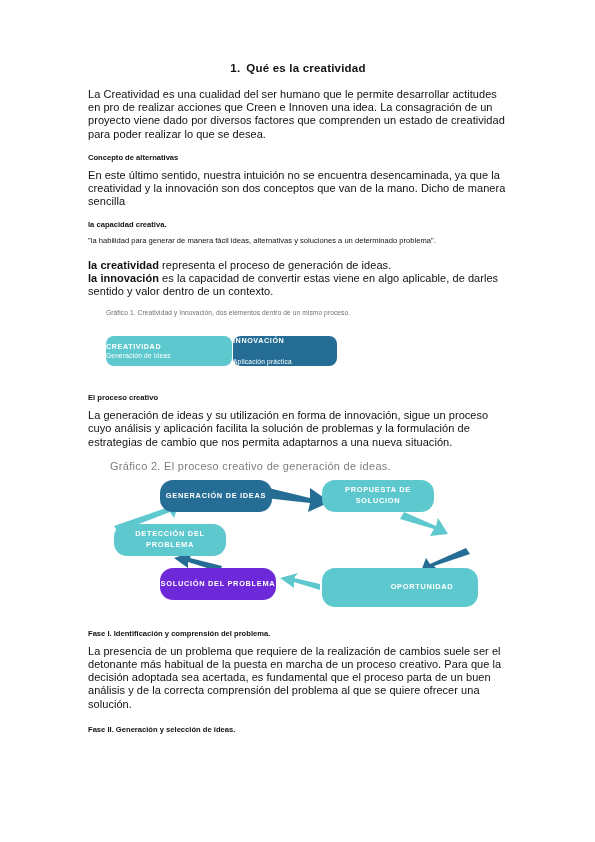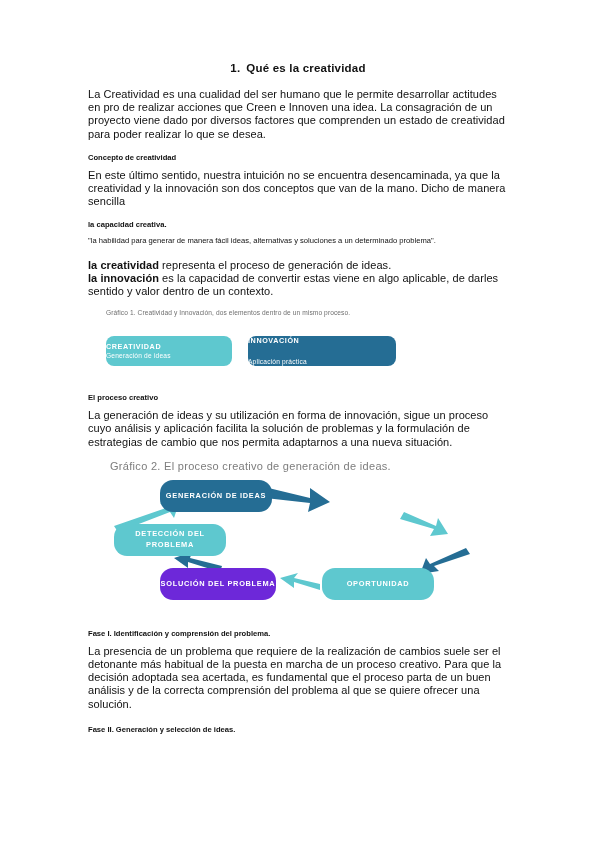--- a/index.html
+++ b/index.html
@@ -91,21 +91,21 @@
   }
   .pill .pill-sub {
     font-weight: normal;
     letter-spacing: 0.2px;
   }
   #fig1-creatividad {
     left: 18px; top: 10px; width: 126px; height: 30px;
     background: #5ec8cf;
   }
   #fig1-innovacion {
-    left: 160px; top: 10px; width: 148px; height: 30px;
+    left: 145px; top: 10px; width: 104px; height: 30px;
     background: #256d94;
     gap: 12px;
   }
   .fig1 .pill-title { font-size: 7.2px; }
   .fig1 .pill-sub { font-size: 6.6px; }
 
   
   .fig2 {
     position: relative;
     width: 400px;
@@ -127,21 +127,21 @@
     z-index: 3;
   }
   .node.dark  { background: #256d94; }
   .node.light { background: #5ec8cf; }
 
   #n-generacion   { left: 46px;  top: 2px;   width: 112px; height: 32px; }
   #n-propuesta    { left: 208px; top: 2px;   width: 112px; height: 32px; }
   #n-deteccion    { left: 0px;   top: 46px;  width: 112px; height: 32px; }
   #n-aceptacion   { left: 240px; top: 46px;  width: 118px; height: 32px; }
   #n-solucion     { left: 46px;  top: 90px;  width: 116px; height: 32px; }
-  #n-oportunidad  { left: 208px; top: 90px;  width: 112px; height: 32px; }
+  #n-oportunidad  { left: 208px; top: 90px;  width: 112px; height: 39px; padding-left: 44px; }
 
   .fig2 svg.arrows {
     position: absolute;
     left: 0; top: 0;
     width: 400px; height: 132px;
     z-index: 1;
     overflow: visible;
   }
 </style>
 </head>
@@ -149,21 +149,21 @@
 
 <div class="page">
   <div class="content">
 
     <h1 class="doc-title">
       <span class="num">1.</span><span>Qué es la creatividad</span>
     </h1>
 
     <p class="body-text">La Creatividad es una cualidad del ser humano que le permite desarrollar actitudes en pro de realizar acciones que Creen e Innoven una idea. La consagración de un proyecto viene dado por diversos factores que comprenden un estado de creatividad para poder realizar lo que se desea.</p>
 
-    <div class="sec-head">Concepto de creatividad</div>
+    <div class="sec-head">Concepto de alternativas</div>
     <p class="body-text">En este último sentido, nuestra intuición no se encuentra desencaminada, ya que la creatividad y la innovación son dos conceptos que van de la mano. Dicho de manera sencilla</p>
 
     <div class="sec-head tight">la capacidad creativa.</div>
     <p class="quote-block">"la habilidad para generar de manera fácil ideas, alternativas y soluciones a un determinado problema".</p>
 
     <p class="body-text" style="margin-bottom:9px;">
       <span class="lead-in">la creatividad</span><span> representa el proceso de generación de ideas.</span><br>
       <span class="lead-in">la innovación</span><span> es la capacidad de convertir estas viene en algo aplicable, de darles sentido y valor dentro de un contexto.</span>
     </p>
 
@@ -197,20 +197,21 @@
           <path fill="#256d94" d="M356 76 L320 88 L325 93 L306 96 L312 80 L316 86 L352 70 Z"></path>
 
           <path fill="#5ec8cf" d="M206 106 L180 100 L184 95 L166 100 L180 110 L180 104 L206 112 Z"></path>
 
           <path fill="#256d94" d="M108 88 L76 80 L78 74 L60 80 L74 90 L74 84 L106 94 Z"></path>
 
           <path fill="#5ec8cf" d="M0 48 L52 30 L46 25 L66 22 L60 40 L56 34 L4 54 Z"></path>
         </svg>
 
         <div class="node dark" id="n-generacion" style="background: rgb(37, 109, 148);">GENERACIÓN DE IDEAS</div>
+        <div class="node light" id="n-propuesta" style="background: rgb(94, 200, 207);">PROPUESTA DE SOLUCION</div>
         <div class="node light" id="n-deteccion" style="background: rgb(94, 200, 207);">DETECCIÓN DEL PROBLEMA</div>
         <div class="node dark" id="n-solucion" style="background: #6d28d9;">SOLUCIÓN DEL PROBLEMA</div>
         <div class="node light" id="n-oportunidad" style="background: rgb(94, 200, 207);">OPORTUNIDAD</div>
       </div>
     </div>
 
     <div class="sec-head" style="margin-top:18px;">Fase I. Identificación y comprensión del problema.</div>
     <p class="body-text">La presencia de un problema que requiere de la realización de cambios suele ser el detonante más habitual de la puesta en marcha de un proceso creativo. Para que la decisión adoptada sea acertada, es fundamental que el proceso parta de un buen análisis y de la correcta comprensión del problema al que se quiere ofrecer una solución.</p>
 
     <div class="sec-head" style="margin-top:13px;">Fase II. Generación y selección de ideas.</div>

